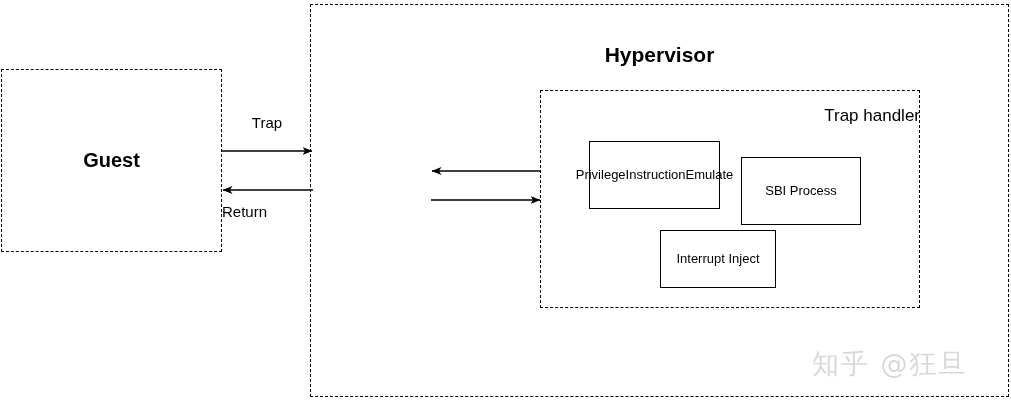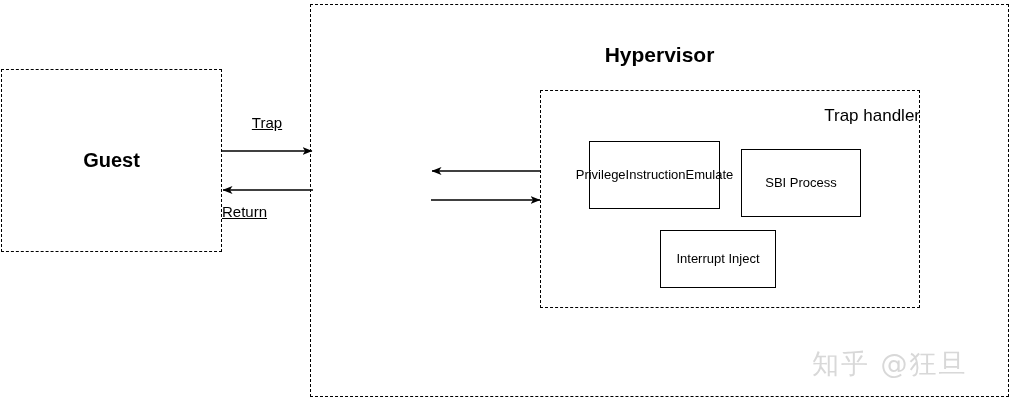--- a/index.html
+++ b/index.html
@@ -59,21 +59,20 @@
     line-height: 1.35;
   }
   .cs-text {
     font-size: 16px;
     font-weight: normal;
     line-height: 1.3;
   }
   .edge-lbl {
     font-size: 15px;
     font-weight: normal;
-    text-decoration: underline;
   }
   svg.wires {
     position: absolute;
     left: 0;
     top: 0;
     width: 1011px;
     height: 401px;
     pointer-events: none;
   }
   .watermark {
@@ -102,21 +101,21 @@
   <div class="box dashed" style="left:540px; top:90px; width:380px; height:218px;"></div>
 
   <div class="lbl title-plain" style="left:540px; top:105px; width:380px; text-align:right;">Trap handler</div>
 
   <div class="box solid ctr" style="left:589px; top:141px; width:131px; height:68px; flex-direction:row;">
     <span class="box-text">Privilege</span>
     <span class="box-text">Instruction</span>
     <span class="box-text">Emulate</span>
   </div>
 
-  <div class="box solid ctr" style="left:741px; top:149px; width:120px; height:68px;">
+  <div class="box solid ctr" style="left:741px; top:157px; width:120px; height:68px;">
     <span class="box-text">SBI Process</span>
   </div>
 
   <div class="box solid ctr" style="left:660px; top:230px; width:116px; height:58px;">
     <span class="box-text">Interrupt Inject</span>
   </div>
 
   <svg class="wires" viewBox="0 0 1011 401">
     <defs>
       <marker id="arrowEnd" markerWidth="10" markerHeight="8" refX="9.5" refY="4" orient="auto" markerUnits="userSpaceOnUse">

